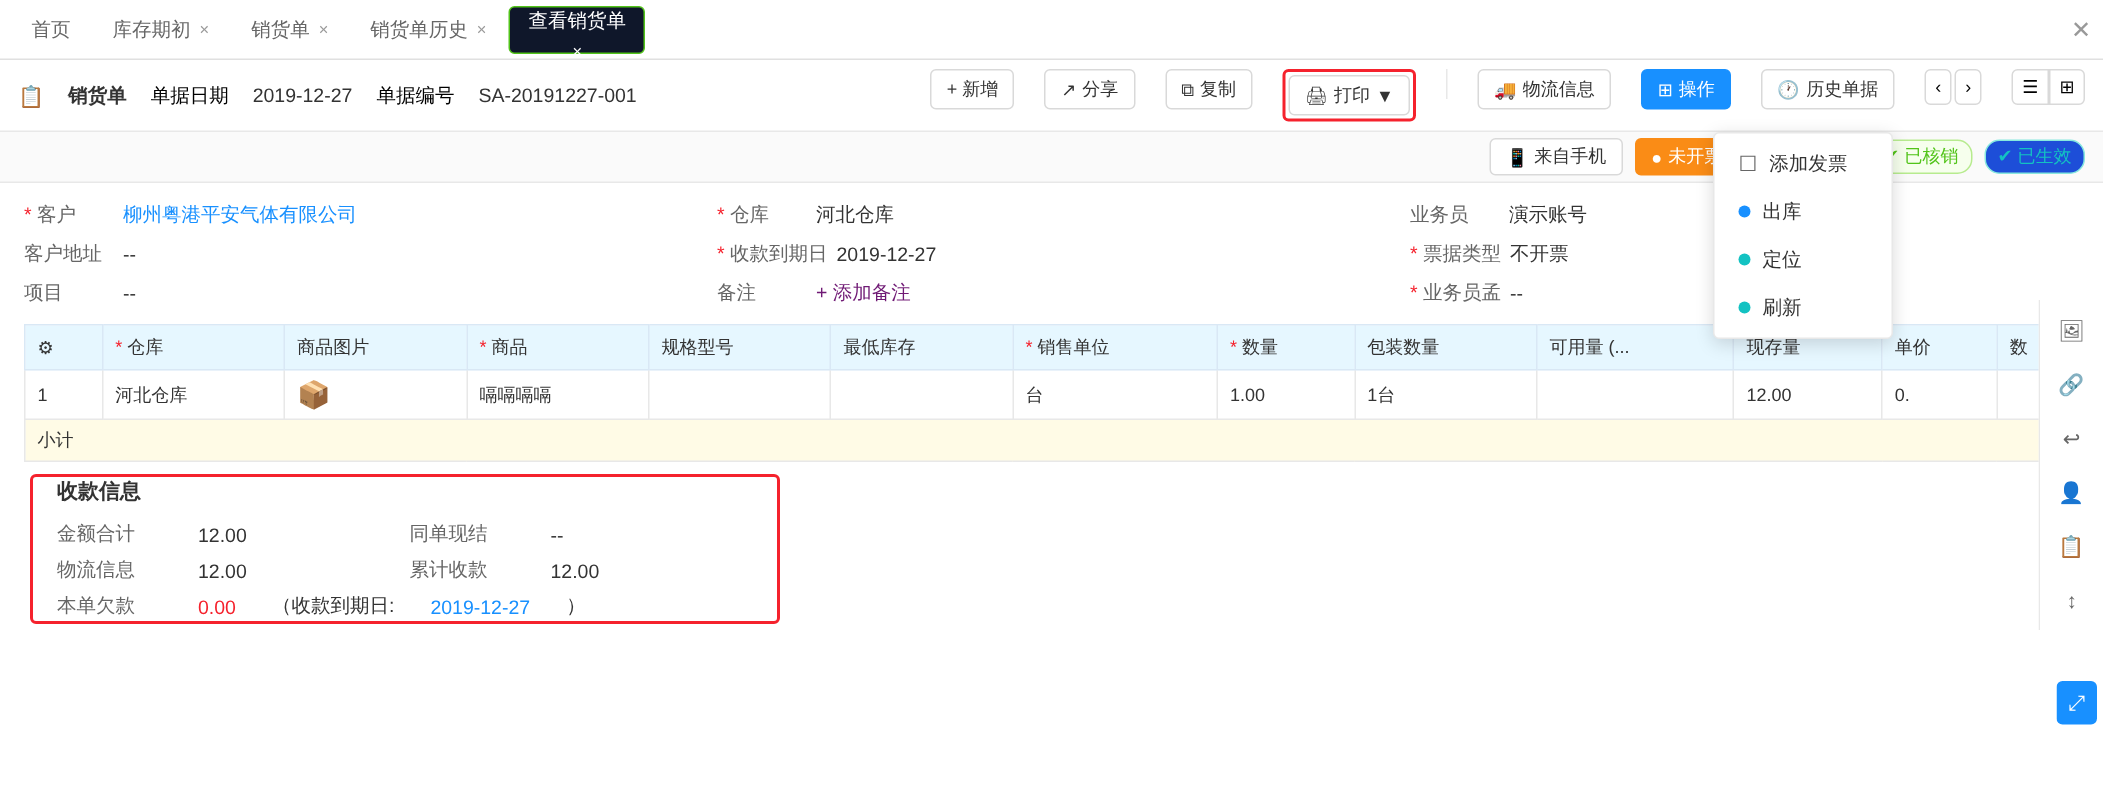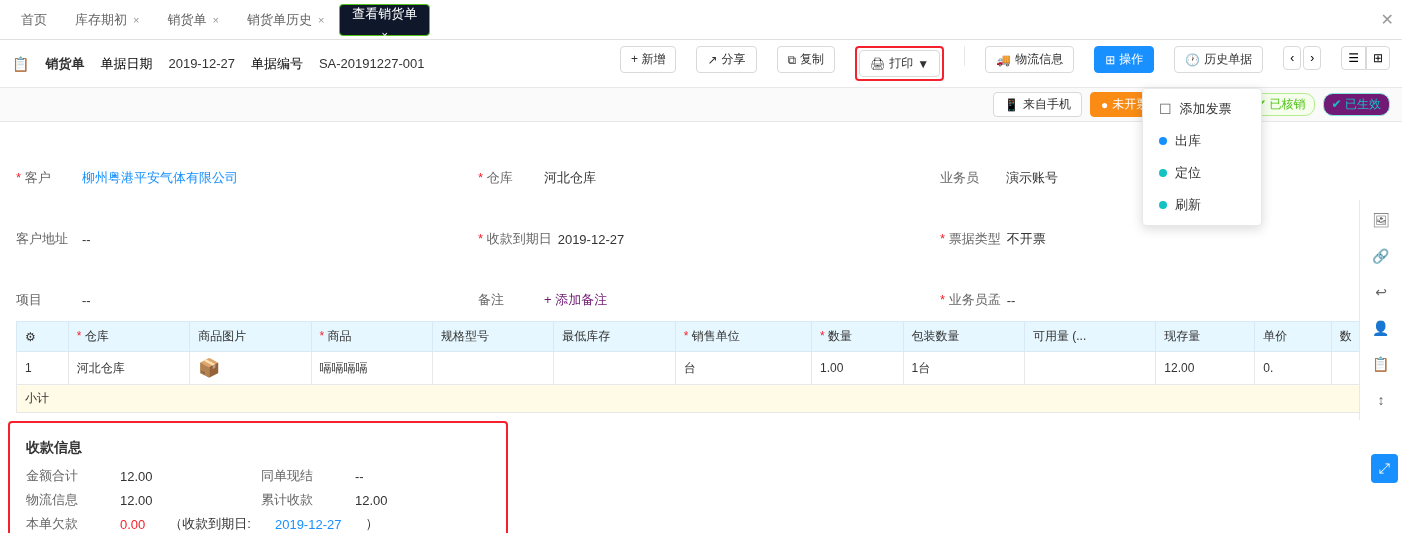--- a/index.html
+++ b/index.html
@@ -49,44 +49,44 @@
       display: flex; align-items: center; padding: 4px 12px; border-bottom: 1px solid #e8e8e8;
       background: #fafafa; gap: 8px; justify-content: flex-end;
     }
     .btn-small {
       display: flex; align-items: center; gap: 4px; padding: 3px 10px; border: 1px solid #d9d9d9;
       border-radius: 4px; background: #fff; cursor: pointer; font-size: 12px; color: #333;
     }
     .btn-small.orange { background: #fa8c16; color: #fff; border-color: #fa8c16; }
     .status-badge { padding: 2px 8px; border-radius: 10px; font-size: 12px; }
     .status-green { background: #f6ffed; color: #52c41a; border: 1px solid #b7eb8f; }
-    .status-teal { background: #701a75; color: #13c2c2; border: 1px solid #87e8de; }
+    .status-teal { background: #1d4ed8; color: #13c2c2; border: 1px solid #87e8de; }
 
     
     .form-section { padding: 12px 16px; display: grid; grid-template-columns: 1fr 1fr 1fr; gap: 8px 16px; }
-    .form-row { display: flex; align-items: center; gap: 6px; margin-top: 35px; }
+    .form-row { display: flex; align-items: center; gap: 6px; }
     .form-label { color: #666; white-space: nowrap; min-width: 60px; font-size: 13px; }
     .form-label.required::before { content: '* '; color: #f5222d; }
     .form-value { color: #333; font-size: 13px; }
     .form-value.link { color: #1890ff; }
 
     
     .table-wrap { padding: 0 16px; overflow-x: auto; }
     table { width: 100%; border-collapse: collapse; font-size: 12px; }
     thead tr { background: #e6f7ff; }
     thead th { padding: 6px 8px; text-align: left; border: 1px solid #d9e8f5; color: #333; font-weight: normal; white-space: nowrap; }
     tbody tr { background: #fff; }
     tbody tr:nth-child(even) { background: #fafafa; }
     tbody td { padding: 5px 8px; border: 1px solid #e8e8e8; color: #333; }
     .subtotal-row td { background: #fffbe6; color: #333; }
     .col-req::before { content: '* '; color: #f5222d; }
 
     
     .payment-section {
-      margin: 8px 8px; border: 2px solid #f5222d; border-radius: 4px; padding: 16px 16px;
+      margin: 8px 20px; border: 2px solid #f5222d; border-radius: 4px; padding: 1px 16px;
       background: #fff; max-width: 500px;
     }
     .payment-title { font-weight: bold; font-size: 14px; margin-bottom: 10px; }
     .payment-grid { display: grid; grid-template-columns: 1fr 1fr; gap: 6px; }
     .payment-row { display: flex; align-items: center; gap: 24px; font-size: 13px; }
     .payment-label { color: #666; min-width: 70px; }
     .payment-value { color: #333; }
     .payment-value.red { color: #f5222d; }
     .payment-value.blue-date { color: #1890ff; }
 

